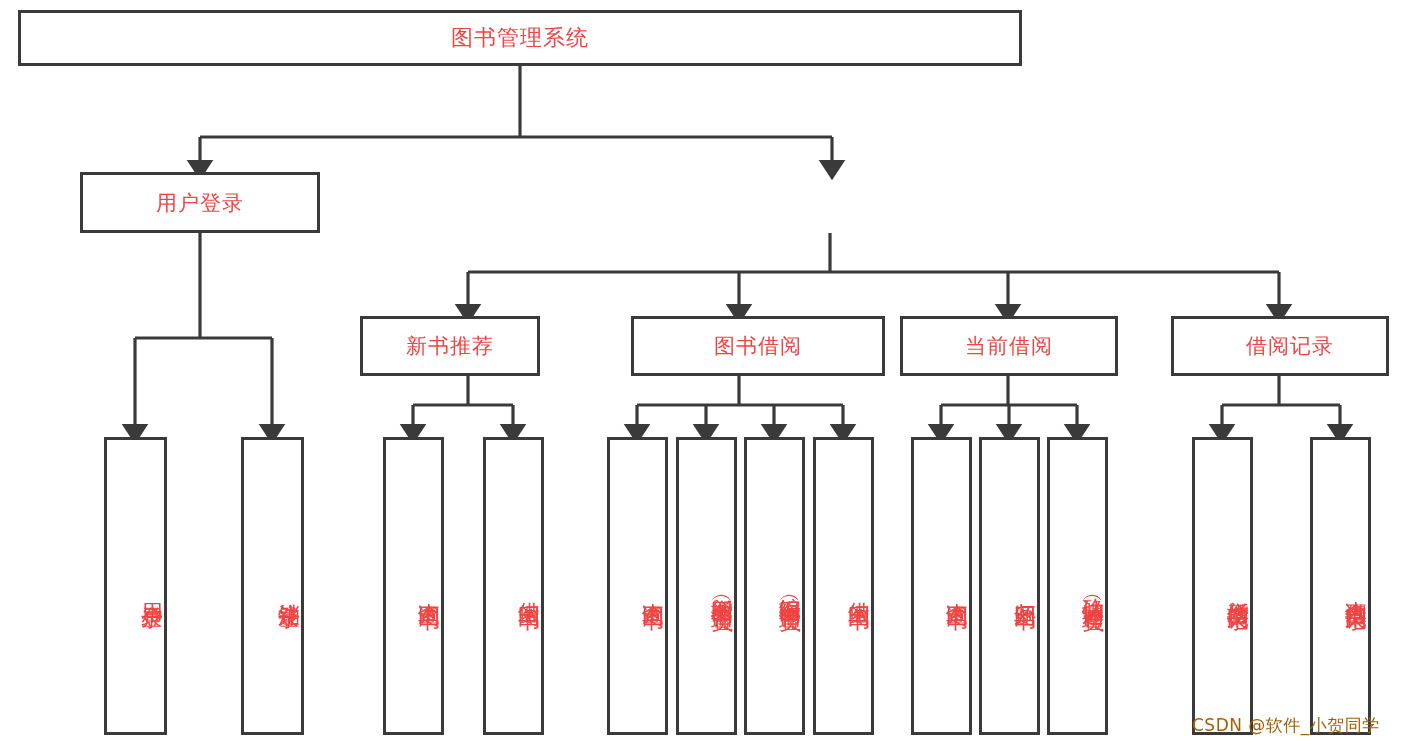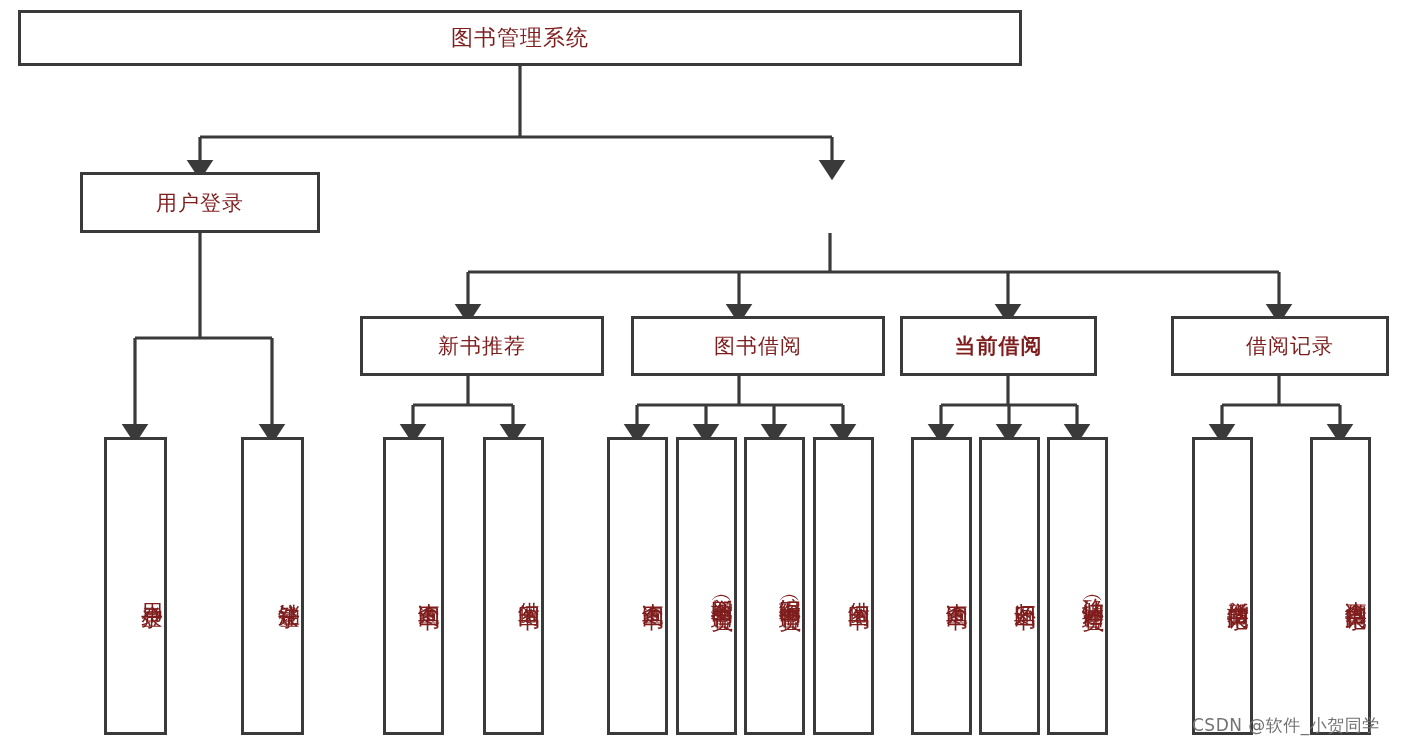--- a/index.html
+++ b/index.html
@@ -27,21 +27,21 @@
     pointer-events: none;
   }
   .node {
     position: absolute;
     box-sizing: border-box;
     border: 3px solid #3a3a3a;
     background: #ffffff;
     display: flex;
     align-items: center;
     justify-content: center;
-    color: #7f1d1d;
+    color: #ef4444;
   }
   .node.horiz {
     font-size: 21px;
     letter-spacing: 1px;
   }
   .node.root {
     font-size: 22px;
     border-width: 3px;
   }
   .node.vert {
@@ -55,21 +55,21 @@
     padding-top: 6px;
   }
   .node.vert .vlabel {
     writing-mode: vertical-rl;
     text-orientation: upright;
     white-space: nowrap;
   }
   .watermark {
     position: absolute;
     font-size: 17px;
-    color: #737373;
+    color: #a16207;
     white-space: nowrap;
     letter-spacing: 0.5px;
   }
 </style>
 </head>
 <body>
 
 <div id="diagram-canvas">
 
   <svg id="edge-layer" viewBox="0 0 1405 747" width="1405" height="747" xmlns="http://www.w3.org/2000/svg">
@@ -123,27 +123,27 @@
   </svg>
 
   <div class="node root horiz" style="left:18px; top:10px; width:1004px; height:56px;">
     <span>图书管理系统</span>
   </div>
 
   <div class="node horiz" style="left:80px; top:172px; width:240px; height:61px;">
     <span>用户登录</span>
   </div>
 
-  <div class="node horiz" style="left:360px; top:316px; width:244px; height:60px;">
+  <div class="node horiz" style="left:360px; top:316px; width:180px; height:60px;">
     <span>新书推荐</span>
   </div>
   <div class="node horiz" style="left:631px; top:316px; width:254px; height:60px;">
     <span>图书借阅</span>
   </div>
-  <div class="node horiz" style="left:900px; top:316px; width:197px; height:60px;font-weight:bold;">
+  <div class="node horiz" style="left:900px; top:316px; width:218px; height:60px;">
     <span>当前借阅</span>
   </div>
   <div class="node horiz" style="left:1171px; top:316px; width:218px; height:60px;padding-left:20px;">
     <span>借阅记录</span>
   </div>
 
   <div class="node vert" style="left:104px; top:437px; width:63px; height:298px;">
     <span class="vlabel">用户登录</span>
   </div>
   <div class="node vert" style="left:241px; top:437px; width:63px; height:298px;">

